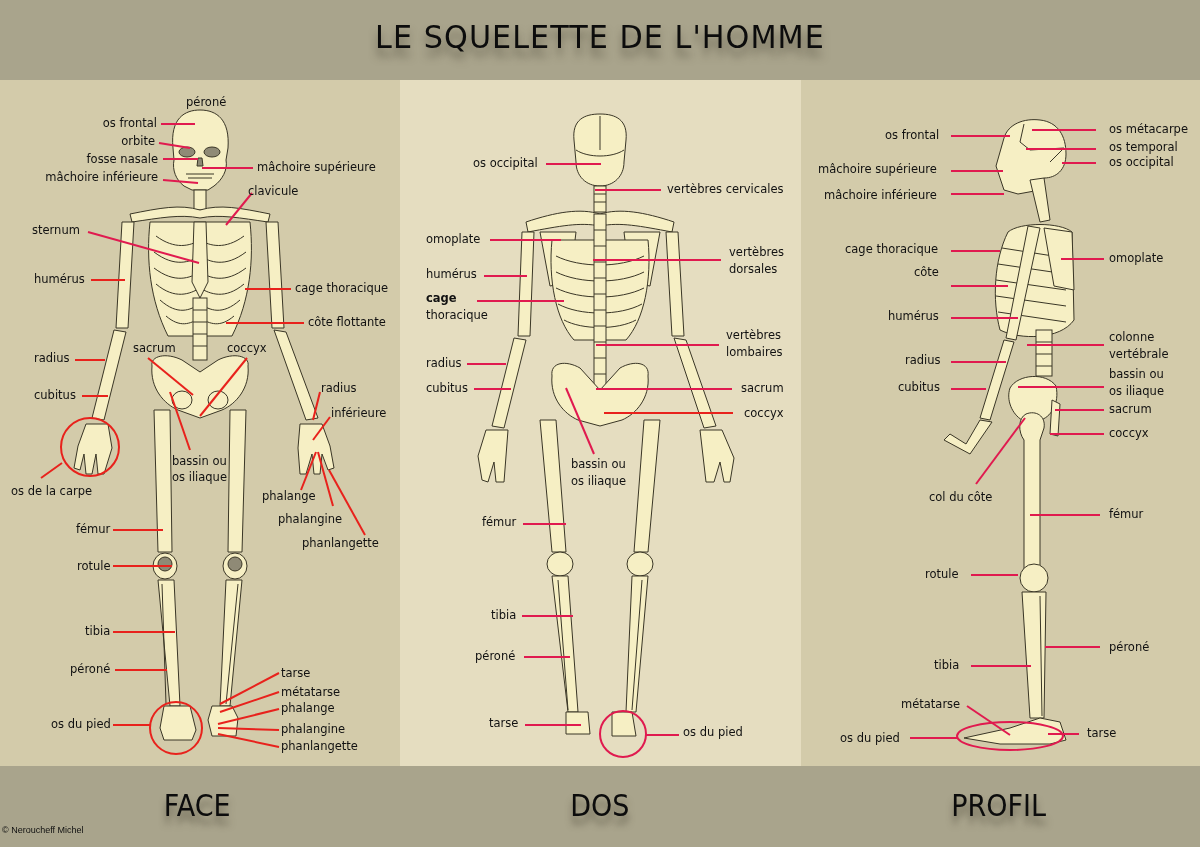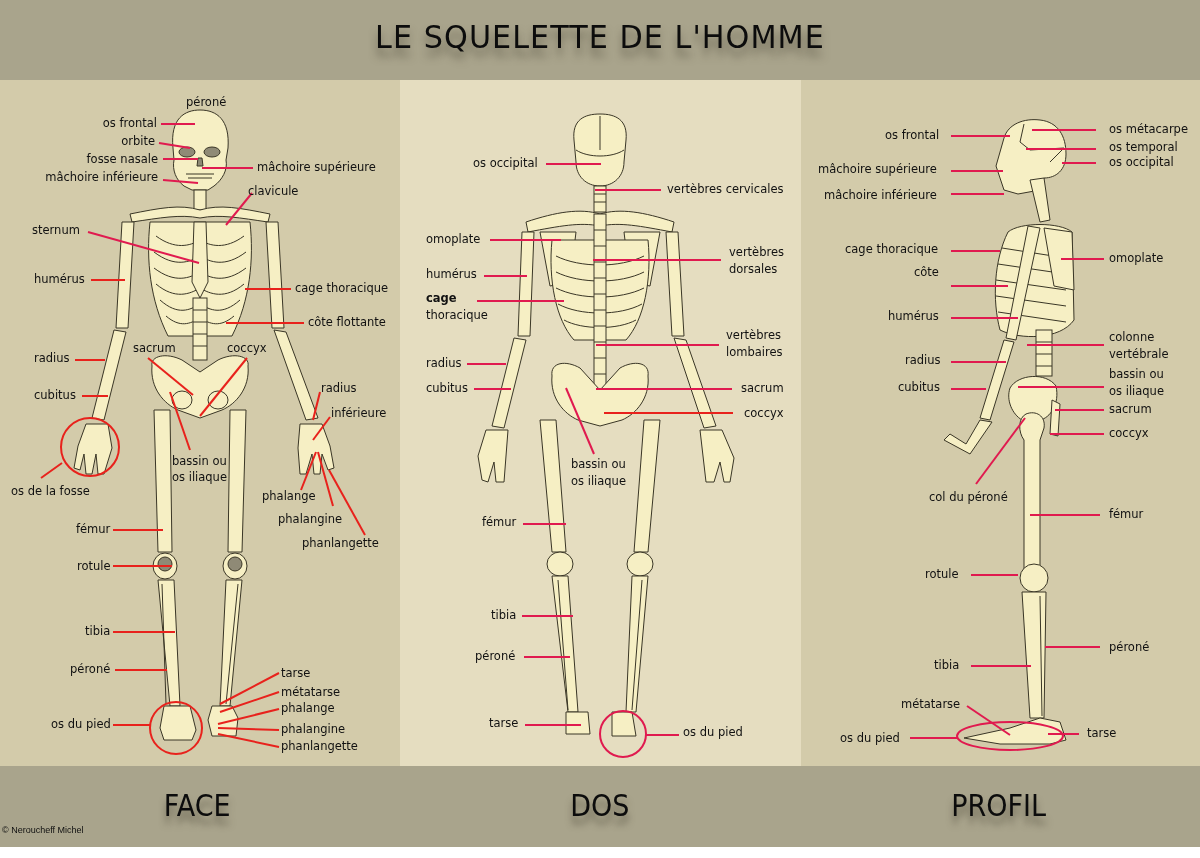--- a/index.html
+++ b/index.html
@@ -239,21 +239,21 @@
 <div class="lbl" style="left:295px;top:280px;">cage thoracique</div>
 <div class="lbl" style="left:308px;top:314px;">côte flottante</div>
 <div class="lbl" style="left:34px;top:350px;">radius</div>
 <div class="lbl" style="left:133px;top:340px;">sacrum</div>
 <div class="lbl" style="left:227px;top:340px;">coccyx</div>
 <div class="lbl" style="left:34px;top:387px;">cubitus</div>
 <div class="lbl" style="left:321px;top:380px;">radius</div>
 <div class="lbl" style="left:331px;top:405px;">inférieure</div>
 <div class="lbl" style="left:172px;top:453px;">bassin ou</div>
 <div class="lbl" style="left:172px;top:469px;">os iliaque</div>
-<div class="lbl" style="left:11px;top:483px;">os de la fosse</div>
+<div class="lbl" style="left:11px;top:483px;">os de la carpe</div>
 <div class="lbl" style="left:262px;top:488px;">phalange</div>
 <div class="lbl" style="left:278px;top:511px;">phalangine</div>
 <div class="lbl" style="left:302px;top:535px;">phanlangette</div>
 <div class="lbl" style="left:76px;top:521px;">fémur</div>
 <div class="lbl" style="left:77px;top:558px;">rotule</div>
 <div class="lbl" style="left:85px;top:623px;">tibia</div>
 <div class="lbl" style="left:70px;top:661px;">péroné</div>
 <div class="lbl" style="left:281px;top:665px;">tarse</div>
 <div class="lbl" style="left:281px;top:684px;">métatarse</div>
 <div class="lbl" style="left:281px;top:700px;">phalange</div>
@@ -294,20 +294,20 @@
 <div class="lbl" style="left:914px;top:264px;">côte</div>
 <div class="lbl" style="left:888px;top:308px;">humérus</div>
 <div class="lbl" style="left:1109px;top:329px;">colonne</div>
 <div class="lbl" style="left:1109px;top:346px;">vertébrale</div>
 <div class="lbl" style="left:905px;top:352px;">radius</div>
 <div class="lbl" style="left:1109px;top:366px;">bassin ou</div>
 <div class="lbl" style="left:1109px;top:383px;">os iliaque</div>
 <div class="lbl" style="left:898px;top:379px;">cubitus</div>
 <div class="lbl" style="left:1109px;top:401px;">sacrum</div>
 <div class="lbl" style="left:1109px;top:425px;">coccyx</div>
-<div class="lbl" style="left:929px;top:489px;">col du péroné</div>
+<div class="lbl" style="left:929px;top:489px;">col du côte</div>
 <div class="lbl" style="left:1109px;top:506px;">fémur</div>
 <div class="lbl" style="left:925px;top:566px;">rotule</div>
 <div class="lbl" style="left:1109px;top:639px;">péroné</div>
 <div class="lbl" style="left:934px;top:657px;">tibia</div>
 <div class="lbl" style="left:901px;top:696px;">métatarse</div>
 <div class="lbl" style="left:840px;top:730px;">os du pied</div>
 <div class="lbl" style="left:1087px;top:725px;">tarse</div>
 
 </body></html>

